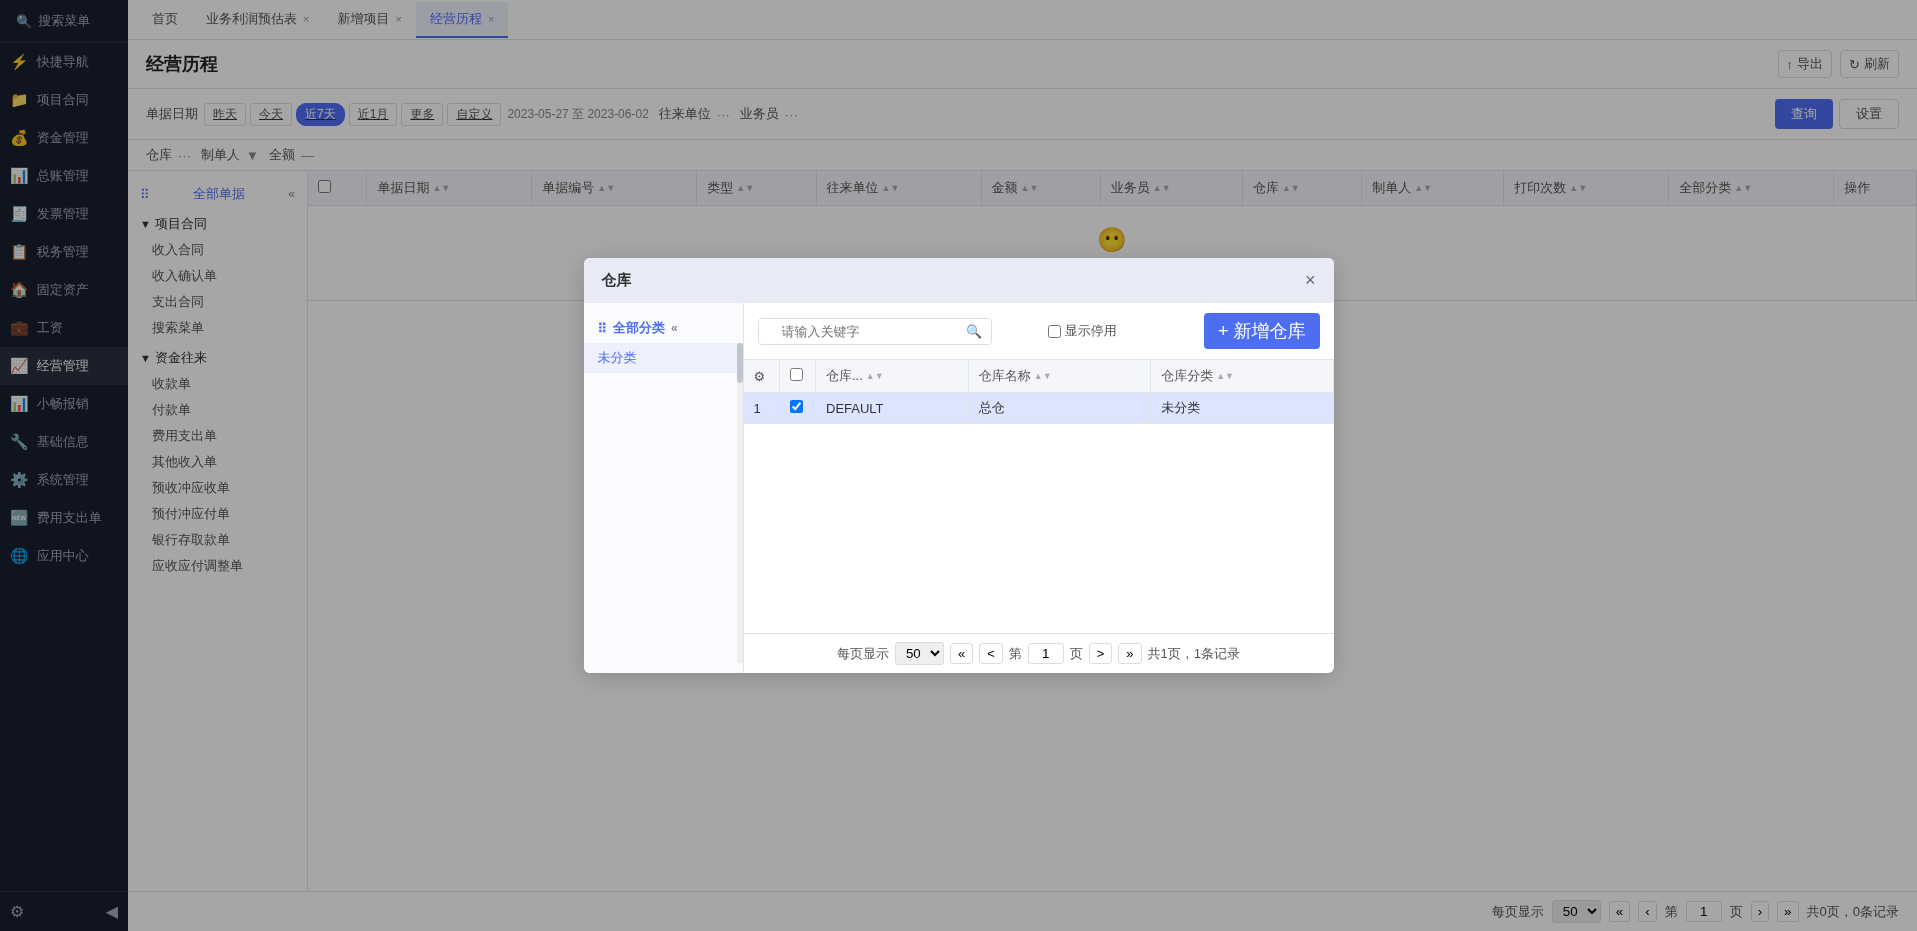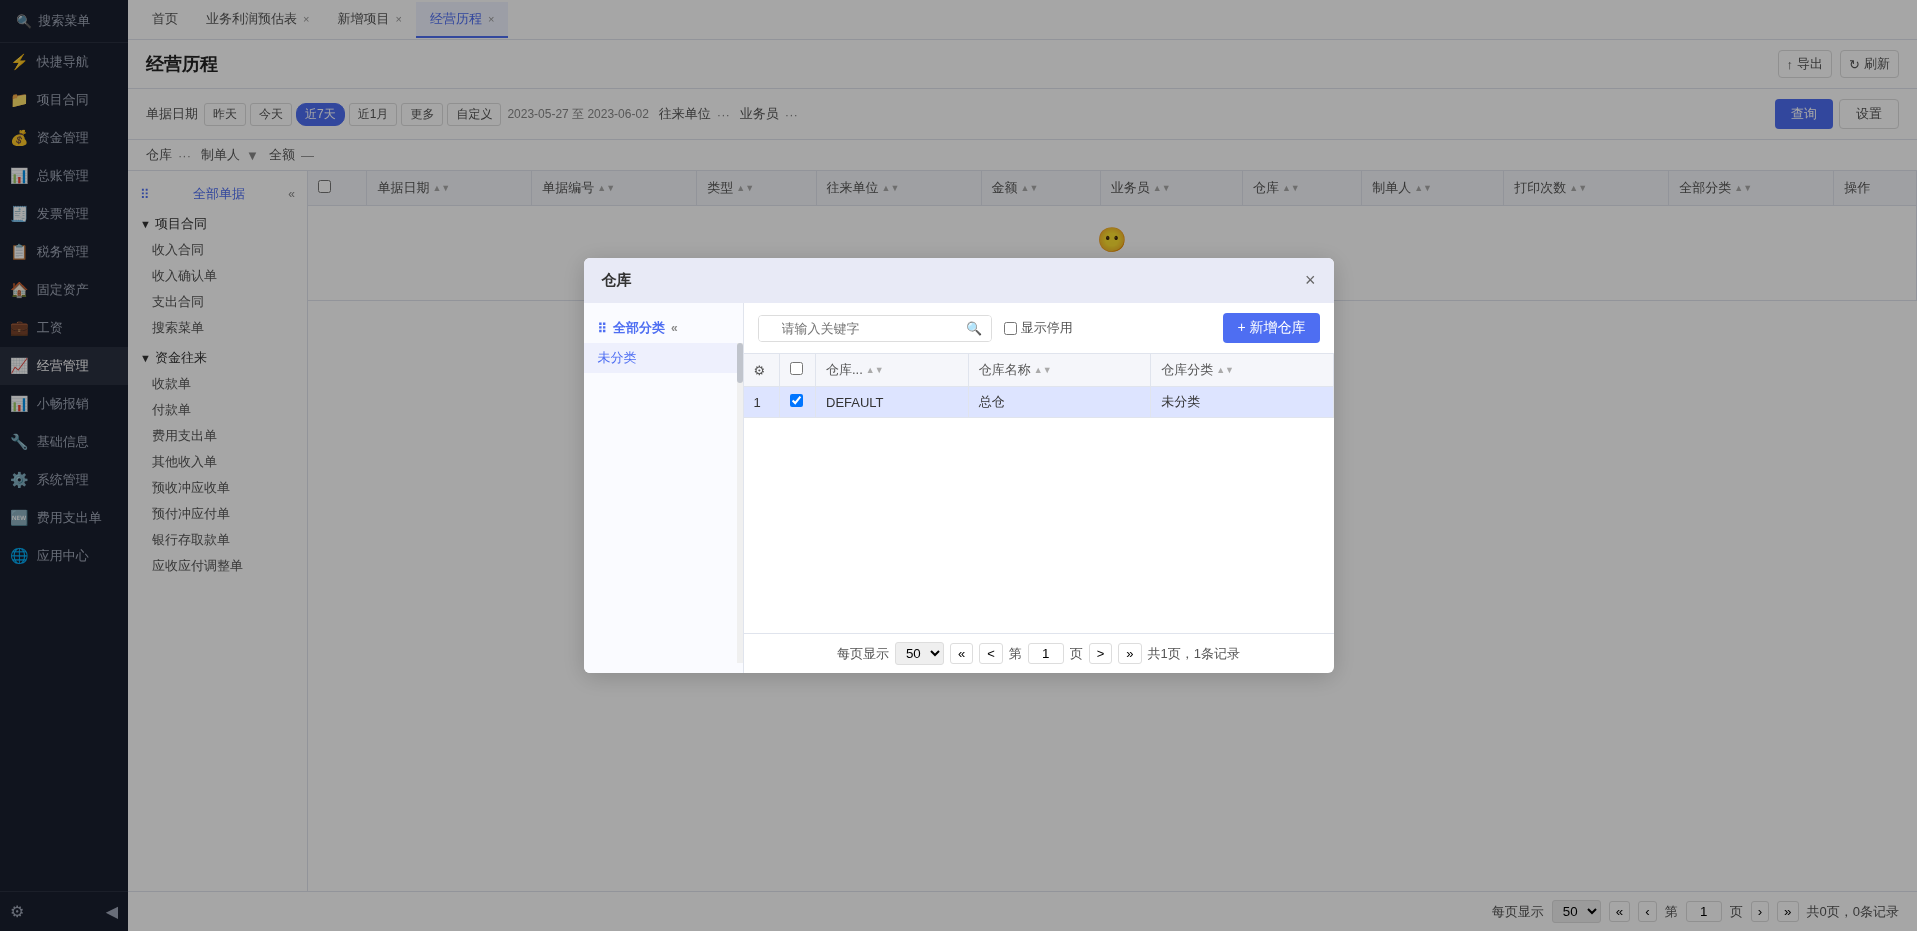--- a/index.html
+++ b/index.html
@@ -30,21 +30,21 @@
     
     .page-header { background: #fff; padding: 10px 18px; display: flex; align-items: center; justify-content: space-between; border-bottom: 1px solid #e0e4ed; }
     .page-title { font-size: 18px; font-weight: bold; color: #222; }
     .page-actions { display: flex; gap: 8px; }
     .btn-export, .btn-refresh { font-size: 13px; color: #555; cursor: pointer; display: flex; align-items: center; gap: 4px; padding: 4px 8px; border: 1px solid #ddd; border-radius: 4px; background: #fff; }
 
     
     .filter-bar { background: #fff; padding: 10px 18px; display: flex; flex-wrap: wrap; align-items: center; gap: 10px; border-bottom: 1px solid #e0e4ed; }
     .filter-item { display: flex; align-items: center; gap: 6px; font-size: 13px; }
     .filter-label { color: #555; }
-    .date-btns { display: flex; gap: 4px; }
+    .date-btns { display: flex; gap: 4px; text-decoration: underline; }
     .date-btn { padding: 2px 8px; border-radius: 3px; border: 1px solid #ddd; background: #fff; cursor: pointer; font-size: 12px; color: #555; }
     .date-btn.active { background: #4e6ef2; color: #fff; border-color: #4e6ef2; border-radius: 10px; }
     .date-range { font-size: 12px; color: #888; }
     .filter-dots { color: #888; cursor: pointer; }
     .btn-query { background: #4e6ef2; color: #fff; border: none; border-radius: 4px; padding: 5px 16px; font-size: 13px; cursor: pointer; }
     .btn-set { background: #fff; color: #555; border: 1px solid #ddd; border-radius: 4px; padding: 5px 16px; font-size: 13px; cursor: pointer; }
 
     
     .filter-bar2 { background: #fff; padding: 6px 18px; display: flex; align-items: center; gap: 10px; border-bottom: 1px solid #e0e4ed; }
 
@@ -84,23 +84,23 @@
     .modal-left { width: 160px; border-right: 1px solid #e0e4ed; padding: 10px 0; background: #fafbff; }
     .modal-left-item { padding: 6px 14px; font-size: 13px; color: #333; cursor: pointer; display: flex; align-items: center; gap: 6px; }
     .modal-left-item.active { color: #4e6ef2; background: #eef0fd; }
     .modal-left-header { padding: 6px 14px; font-size: 13px; color: #4e6ef2; font-weight: 600; display: flex; align-items: center; gap: 6px; cursor: pointer; }
     .modal-left-collapse { font-size: 12px; cursor: pointer; color: #888; }
     .modal-right { flex: 1; display: flex; flex-direction: column; overflow: hidden; }
     .modal-toolbar { padding: 10px 14px; display: flex; align-items: center; justify-content: space-between; border-bottom: 1px solid #e0e4ed; }
     .modal-search { display: flex; align-items: center; border: 1px solid #ddd; border-radius: 4px; overflow: hidden; }
     .modal-search input { border: none; outline: none; padding: 5px 23px; font-size: 13px; width: 200px; }
     .modal-search .search-icon { padding: 5px 8px; background: #fff; cursor: pointer; color: #888; }
-    .modal-show-disabled { display: flex; align-items: center; gap: 4px; font-size: 13px; color: #555; }
+    .modal-show-disabled { display: flex; align-items: center; gap: 4px; font-size: 13px; color: #555; margin-left: 44px; }
     .modal-show-disabled input[type=checkbox] { cursor: pointer; }
-    .btn-add { background: #4e6ef2; color: #fff; border: none; border-radius: 4px; padding: 6px 14px; font-size: 14px; cursor: pointer; display: flex; align-items: center; gap: 4px; }
+    .btn-add { background: #4e6ef2; color: #fff; border: none; border-radius: 4px; padding: 6px 14px; font-size: 18px; cursor: pointer; display: flex; align-items: center; gap: 4px; }
     .modal-table { flex: 1; overflow: auto; }
     .modal-table table { width: 100%; border-collapse: collapse; font-size: 13px; }
     .modal-table th { background: #f5f6fa; border-bottom: 1px solid #e0e4ed; border-right: 1px solid #e0e4ed; padding: 7px 10px; color: #555; font-weight: normal; text-align: left; white-space: nowrap; }
     .modal-table td { border-bottom: 1px solid #e0e4ed; border-right: 1px solid #e0e4ed; padding: 6px 10px; color: #333; }
     .modal-table tr.selected td { background: #dde4ff; }
     .modal-pagination { padding: 8px 14px; display: flex; align-items: center; justify-content: center; gap: 6px; border-top: 1px solid #e0e4ed; font-size: 13px; color: #555; }
     .modal-pagination .pg-btn { border: 1px solid #ddd; background: #fff; border-radius: 3px; padding: 2px 7px; cursor: pointer; font-size: 13px; }
     .modal-pagination .page-input { width: 36px; border: 1px solid #ddd; border-radius: 3px; padding: 2px 4px; text-align: center; }
     .modal-pagination .pg-select { padding: 2px 6px; border: 1px solid #ddd; border-radius: 3px; }
     .modal-footer { padding: 12px 18px; display: flex; justify-content: flex-end; gap: 10px; border-top: 1px solid #e0e4ed; }

